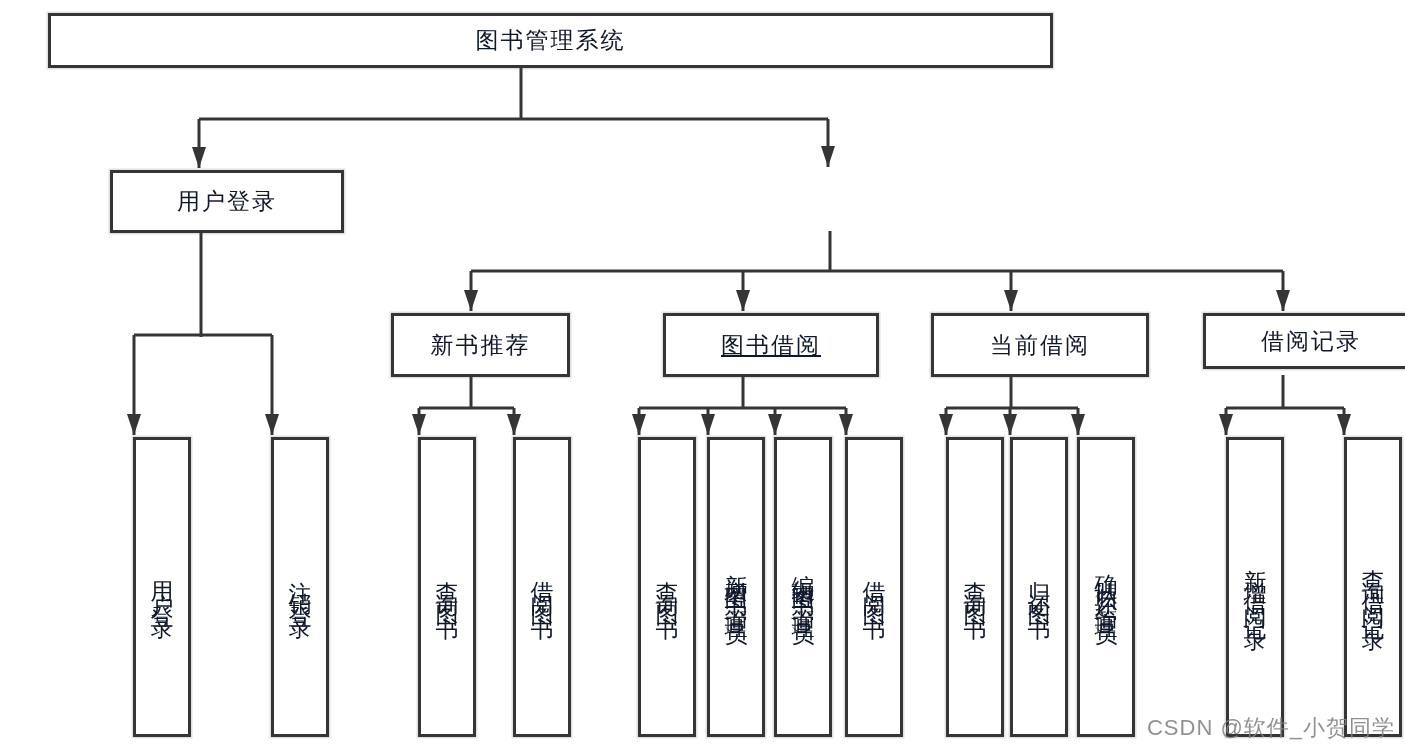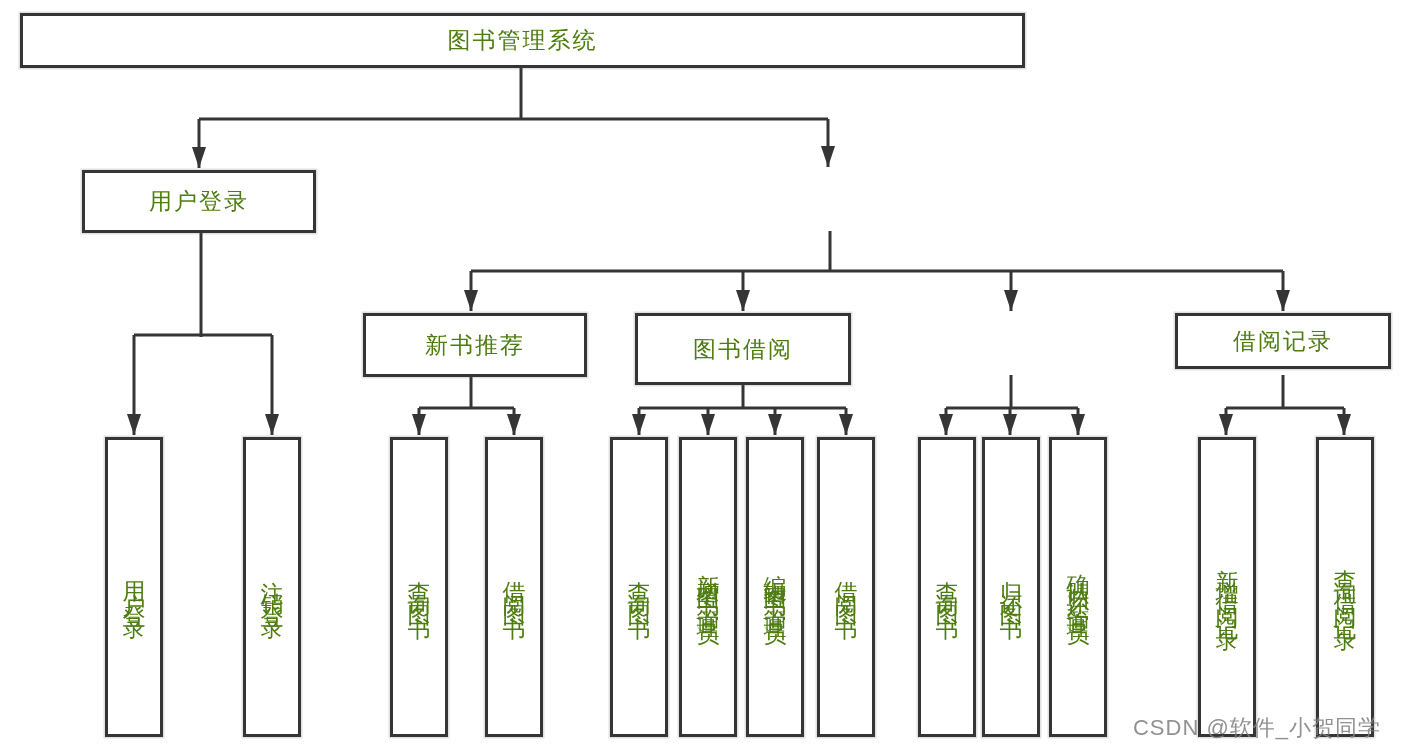--- a/index.html
+++ b/index.html
@@ -24,21 +24,22 @@
   }
   .box {
     position: absolute;
     box-sizing: border-box;
     background: #ffffff;
     border: 3px solid #353535;
     box-shadow: 0 0 0 1.5px rgba(90,90,90,0.18);
     display: flex;
     align-items: center;
     justify-content: center;
-    color: #4d7c0f;
+    color: #0f172a;
+    margin-left: 28px;
   }
   .hbox {
     font-size: 23px;
     letter-spacing: 2px;
     white-space: nowrap;
   }
   .vbox {
     width: 58px;
     height: 300px;
     top: 437px;
@@ -51,43 +52,43 @@
     line-height: 1;
     white-space: nowrap;
   }
   .vbox.long .vtext { letter-spacing: 7px; }
   .vbox.mid  .vtext { letter-spacing: 12px; }
 
   
   .pos-root   { left: 20px;   top: 13px;  width: 1005px; height: 55px; }
   .pos-l2a    { left: 82px;   top: 170px; width: 234px;  height: 63px; }
   .pos-l2b    { left: 712px;  top: 169px; width: 235px;  height: 64px; }
-  .pos-l3a    { left: 363px;  top: 313px; width: 224px;  height: 64px; }
-  .pos-l3b    { left: 635px;  top: 313px; width: 216px;  height: 72px; }
+  .pos-l3a    { left: 363px;  top: 313px; width: 179px;  height: 64px; }
+  .pos-l3b    { left: 635px;  top: 313px; width: 216px;  height: 64px; text-decoration: underline; }
   .pos-l3c    { left: 903px;  top: 313px; width: 218px;  height: 64px; }
   .pos-l3d    { left: 1175px; top: 313px; width: 216px;  height: 56px; }
 
   
   .pos-f01 { left: 105px;  }
   .pos-f02 { left: 243px;  }
   .pos-f03 { left: 390px;  }
   .pos-f04 { left: 485px;  }
   .pos-f05 { left: 610px;  }
   .pos-f06 { left: 679px;  }
   .pos-f07 { left: 746px;  }
   .pos-f08 { left: 817px;  }
   .pos-f09 { left: 918px;  }
   .pos-f10 { left: 982px;  }
   .pos-f11 { left: 1049px; }
   .pos-f12 { left: 1198px; }
   .pos-f13 { left: 1316px; }
 
   #watermark {
     position: absolute;
-    right: 24px;
+    right: 10px;
     bottom: 4px;
     font-size: 22px;
     color: rgba(130,130,130,0.88);
     letter-spacing: 1px;
     white-space: nowrap;
   }
 </style>
 </head>
 <body>
 
@@ -150,20 +151,23 @@
   <div class="box hbox pos-l2a">
     <span>用户登录</span>
   </div>
 
   <div class="box hbox pos-l3a">
     <span>新书推荐</span>
   </div>
   <div class="box hbox pos-l3b">
     <span>图书借阅</span>
   </div>
+  <div class="box hbox pos-l3c">
+    <span>当前借阅</span>
+  </div>
   <div class="box hbox pos-l3d">
     <span>借阅记录</span>
   </div>
 
   <div class="box vbox pos-f01">
     <span class="vtext">用户登录</span>
   </div>
   <div class="box vbox pos-f02">
     <span class="vtext">注销登录</span>
   </div>

